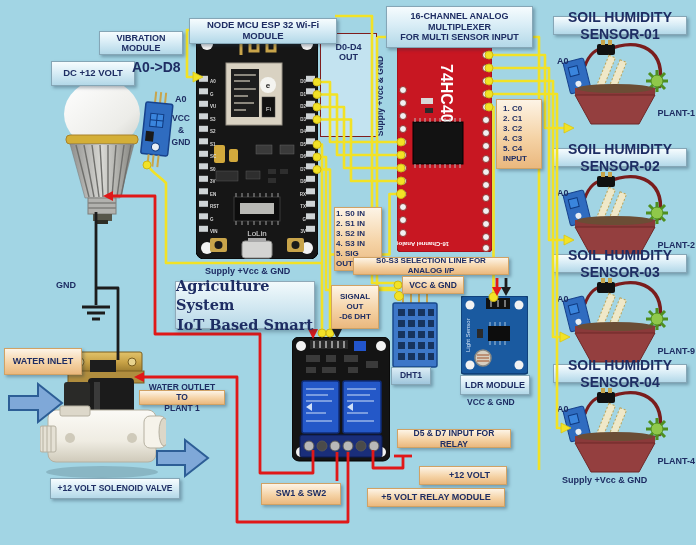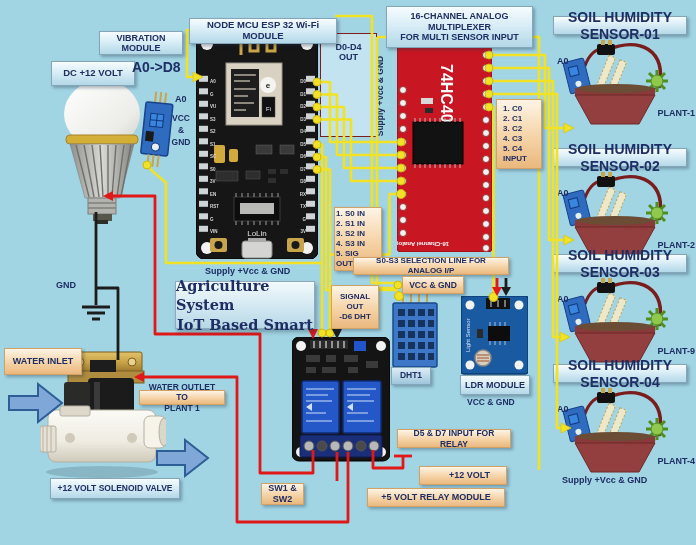--- a/index.html
+++ b/index.html
@@ -735,21 +735,21 @@
 
   <div class="lbl-tan center" style="left:4px;top:332px;width:78px;height:27px;font-size:9px;margin-top:16px;">WATER INLET</div>
 
   <div class="lbl-tan center" style="left:139px;top:390px;width:86px;height:15px;font-size:8.5px;">
       <span>WATER OUTLET TO</span>
       <span>PLANT 1</span>
     </div>
 
   <div class="lbl-blue" style="left:50px;top:478px;width:128px;height:19px;font-size:8.5px;">+12 VOLT SOLENOID VALVE</div>
 
-  <div class="lbl-tan center" style="left:261px;top:483px;width:43px;height:22px;font-size:9px;">SW1 &amp; SW2</div>
+  <div class="lbl-tan center" style="left:261px;top:483px;width:80px;height:22px;font-size:9px;">SW1 &amp; SW2</div>
 
   <div class="lbl-tan center" style="left:397px;top:429px;width:114px;height:19px;font-size:8.5px;">D5 &amp; D7 INPUT FOR RELAY</div>
 
   <div class="lbl-tan center" style="left:419px;top:466px;width:88px;height:19px;font-size:9px;padding-left:18px;">+12 VOLT</div>
 
   <div class="lbl-tan center" style="left:367px;top:488px;width:138px;height:19px;font-size:9px;">+5 VOLT RELAY MODULE</div>
 
   <span class="txt" style="left:562px;top:475px;font-size:9px;">Supply +Vcc &amp; GND</span>
 
 </div>

